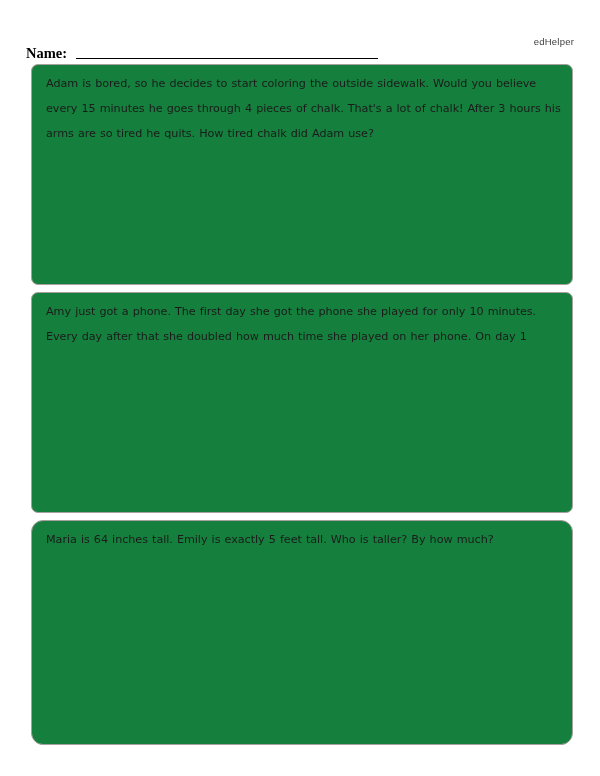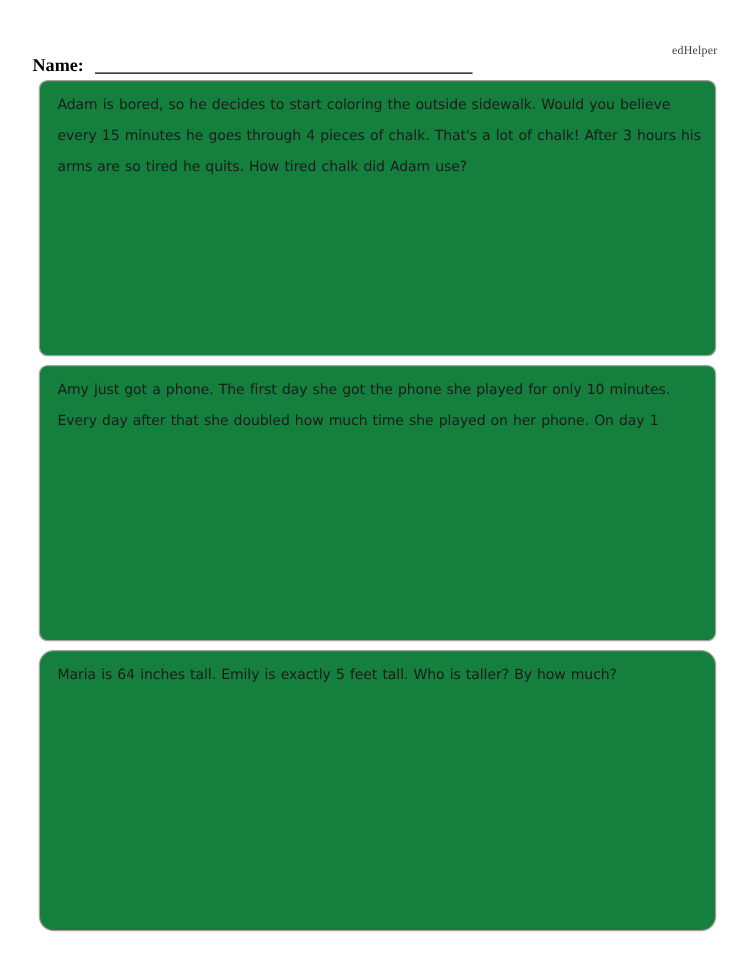--- a/index.html
+++ b/index.html
@@ -21,21 +21,21 @@
     width: 600px;
     height: 776px;
     background: #ffffff;
   }
 
   
   .brand {
     position: absolute;
     right: 26px;
     top: 36px;
-    font-family: Liberation Serif, serif;
+    font-family: Liberation Sans, sans-serif;
     font-size: 9.5px;
     color: #3d3d3d;
     letter-spacing: 0.2px;
     white-space: nowrap;
   }
 
   .name-row {
     position: absolute;
     left: 26px;
     top: 46px;

